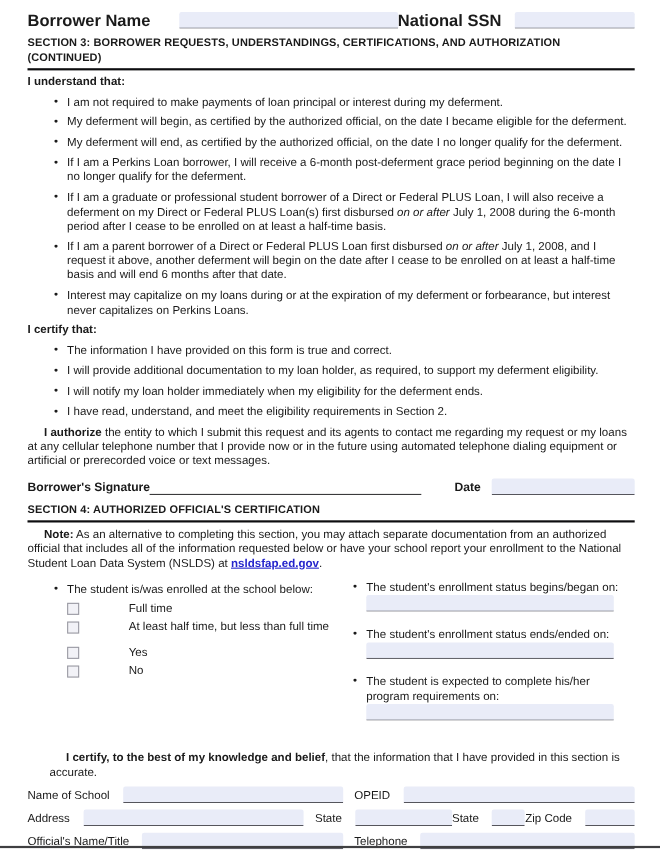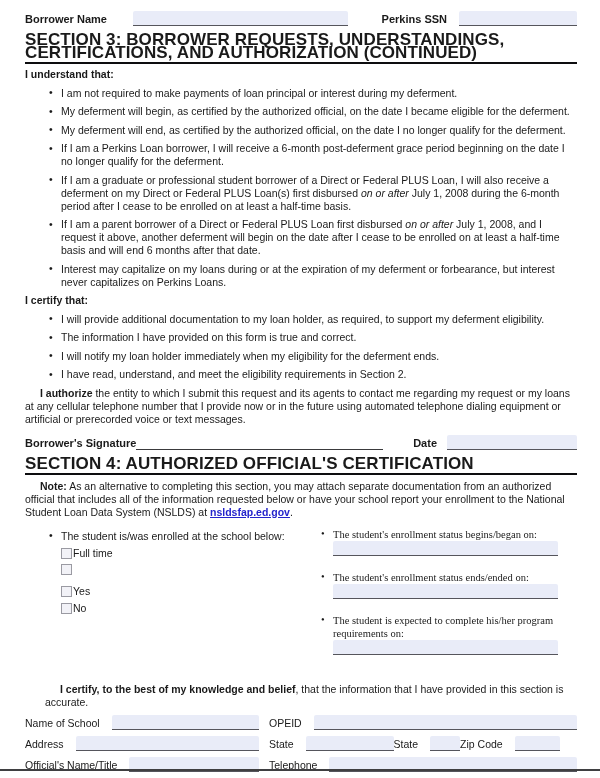--- a/index.html
+++ b/index.html
@@ -13,27 +13,27 @@
   .page { padding:11px 23px 0 25px; }
   .b { font-weight:bold;padding-left:15px; }
   .field {
     display:inline-block; background:#e9ecf8;
     border-bottom:1px solid #55555c; height:15px;
     border-radius:2px 2px 0 0; vertical-align:bottom;
   }
   .sigline { border-bottom:1.5px solid #3a3a3c; height:13px; }
   
   .top-row { display:flex; align-items:flex-end; }
-  .top-row .lbl { font-weight:bold; font-size:11px; white-space:nowrap; }
+  .top-row .lbl { font-weight:bold; font-size:15px; white-space:nowrap; }
   .f-name { width:215px; margin-left:26px; }
   .f-ssn  { width:118px; margin-left:12px; }
   .spacer { flex:1; }
   
   .section-header {
-    font-weight:bold; font-size:17px; letter-spacing:.1px;
+    font-weight:bold; font-size:10px; letter-spacing:.1px;
     border-bottom:2.5px solid #0d0d0f; padding:3px 0 3px; margin-top:4px;
   }
   .lead { font-weight:bold; margin-top:4px; }
   ul.bullets { list-style:none; margin:2px 0 3px 23px; }
   ul.bullets li { position:relative; padding-left:13px; margin:5.5px 0; }
   ul.bullets li::before { content:"\2022"; position:absolute; left:1px; top:-0.5px; }
   .it { font-style:italic; }
   .para { margin-top:5px; }
   .link { color:#2424cc; font-weight:bold; text-decoration:underline; cursor:pointer; }
   
@@ -42,36 +42,36 @@
   .sig-row .sigline { flex:1; }
   .date-lbl { font-weight:bold; font-size:11px; margin:0 10px 0 30px; }
   .f-date { width:130px; }
   
   .twocol { display:flex; margin-top:9px; }
   .col-left { width:295px; }
   .col-right { flex:1; }
   .q { position:relative; padding-left:13px; }
   .q::before { content:"\2022"; position:absolute; left:1px; top:-0.5px; }
   .col-left .q { margin-left:23px; margin-top:2px; }
-  .checkline { display:flex; align-items:center; margin:4px 0 0 36px; }
+  .checkline { display:flex; align-items:center; margin:4px 0 0 36px;gap:44px; }
   .checkline.gap { margin-top:10px; }
   .checkbox {
     width:11px; height:11px; flex:none;
     background:#f2f2f7; border:1px solid #9a9aa2; margin-right:1px;
   }
   .q2 { margin-top:19px !important; }
-  .rgroup { margin-bottom:15px;font-family:Liberation Serif, serif; }
+  .rgroup { margin-bottom:15px; }
   .rgroup .field { display:block; margin-left:13px; width:225px; }
   
   .certline { margin-top:13px;margin-left:20px; }
   .ffrow { display:flex; align-items:flex-end; margin-top:6px; }
   .cell { display:flex; align-items:flex-end; }
   .cell .flabel { white-space:nowrap; margin-right:12px; }
   .cell .field { flex:1; }
-  .cell-l { width:234px; margin-right:10px; }
+  .cell-l { width:287px; margin-right:10px; }
   .cell-r { flex:1; }
   .f-city { flex:none !important; width:88px; }
   .f-state { flex:none !important; width:30px; }
   .f-zip { flex:none !important; width:45px; }
   .ml { }
   .off-sig { margin-top:10px; }
   .off-sig .sigline { flex:1; max-width:305px; margin-left:12px; }
   .off-sig .date-lbl { margin-left:26px; }
   .f-date2 { width:105px; }
   .bottom-rule {
@@ -81,41 +81,41 @@
 </style>
 </head>
 <body>
 
 <div class="page">
 
   <div class="top-row">
     <span class="lbl">Borrower Name</span>
     <span class="field f-name"></span>
     <span class="spacer"></span>
-    <span class="lbl">Perkins SSN</span>
+    <span class="lbl">National SSN</span>
     <span class="field f-ssn"></span>
   </div>
 
   <div class="section-header">SECTION 3: BORROWER REQUESTS, UNDERSTANDINGS, CERTIFICATIONS, AND AUTHORIZATION (CONTINUED)</div>
 
   <div class="lead">I understand that:</div>
   <ul class="bullets">
     <li>I am not required to make payments of loan principal or interest during my deferment.</li>
     <li>My deferment will begin, as certified by the authorized official, on the date I became eligible for the deferment.</li>
     <li>My deferment will end, as certified by the authorized official, on the date I no longer qualify for the deferment.</li>
     <li>If I am a Perkins Loan borrower, I will receive a 6-month post-deferment grace period beginning on the date I no longer qualify for the deferment.</li>
     <li><span>If I am a graduate or professional student borrower of a Direct or Federal PLUS Loan, I will also receive a deferment on my Direct or Federal PLUS Loan(s) first disbursed </span><span class="it">on or after</span><span> July 1, 2008 during the 6-month period after I cease to be enrolled on at least a half-time basis.</span></li>
     <li><span>If I am a parent borrower of a Direct or Federal PLUS Loan first disbursed </span><span class="it">on or after</span><span> July 1, 2008, and I request it above, another deferment will begin on the date after I cease to be enrolled on at least a half-time basis and will end 6 months after that date.</span></li>
     <li>Interest may capitalize on my loans during or at the expiration of my deferment or forbearance, but interest never capitalizes on Perkins Loans.</li>
   </ul>
 
   <div class="lead">I certify that:</div>
   <ul class="bullets">
+    <li>The information I have provided on this form is true and correct.</li>
     <li>I will provide additional documentation to my loan holder, as required, to support my deferment eligibility.</li>
-    <li>The information I have provided on this form is true and correct.</li>
     <li>I will notify my loan holder immediately when my eligibility for the deferment ends.</li>
     <li>I have read, understand, and meet the eligibility requirements in Section 2.</li>
   </ul>
 
   <p class="para"><span class="b">I authorize</span><span> the entity to which I submit this request and its agents to contact me regarding my request or my loans at any cellular telephone number that I provide now or in the future using automated telephone dialing equipment or artificial or prerecorded voice or text messages.</span></p>
 
   <div class="sig-row">
     <span class="slabel">Borrower's Signature</span>
     <span class="sigline"></span>
     <span class="date-lbl">Date</span>
@@ -128,20 +128,21 @@
 
   <div class="twocol">
     <div class="col-left">
       <div class="q">The student is/was enrolled at the school below:</div>
       <div class="checkline">
         <span class="checkbox"></span>
         <span>Full time</span>
       </div>
       <div class="checkline">
         <span class="checkbox"></span>
+        <span>At least half time, but less than full time</span>
       </div>
       <div class="checkline gap">
         <span class="checkbox"></span>
         <span>Yes</span>
       </div>
       <div class="checkline">
         <span class="checkbox"></span>
         <span>No</span>
       </div>
     </div>

